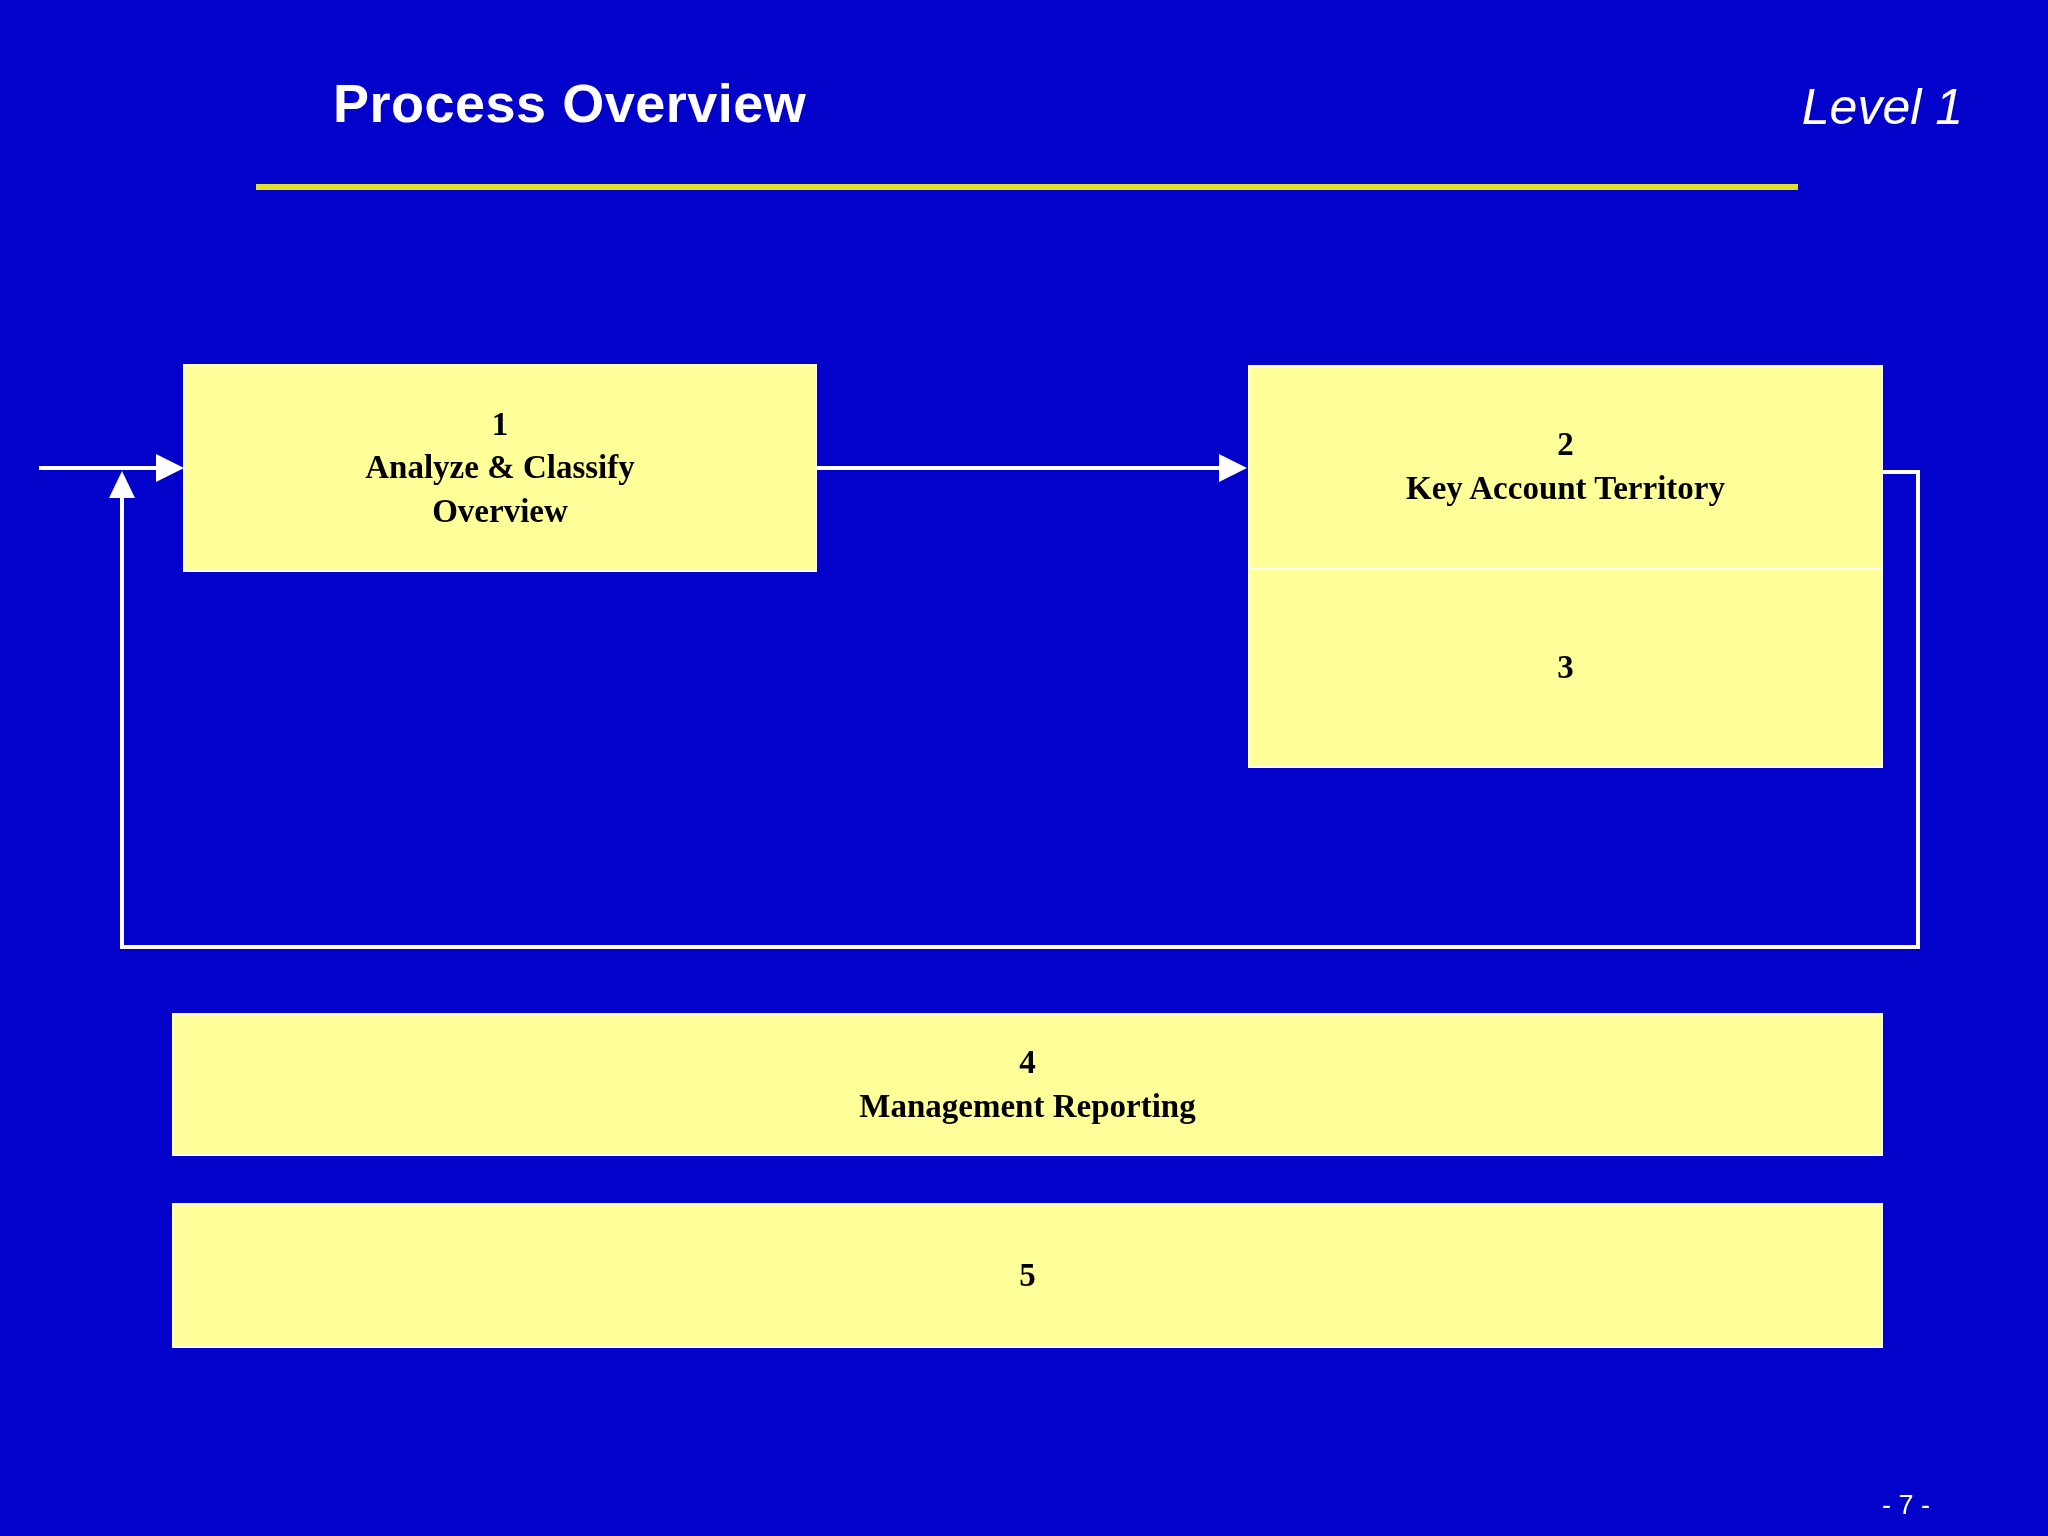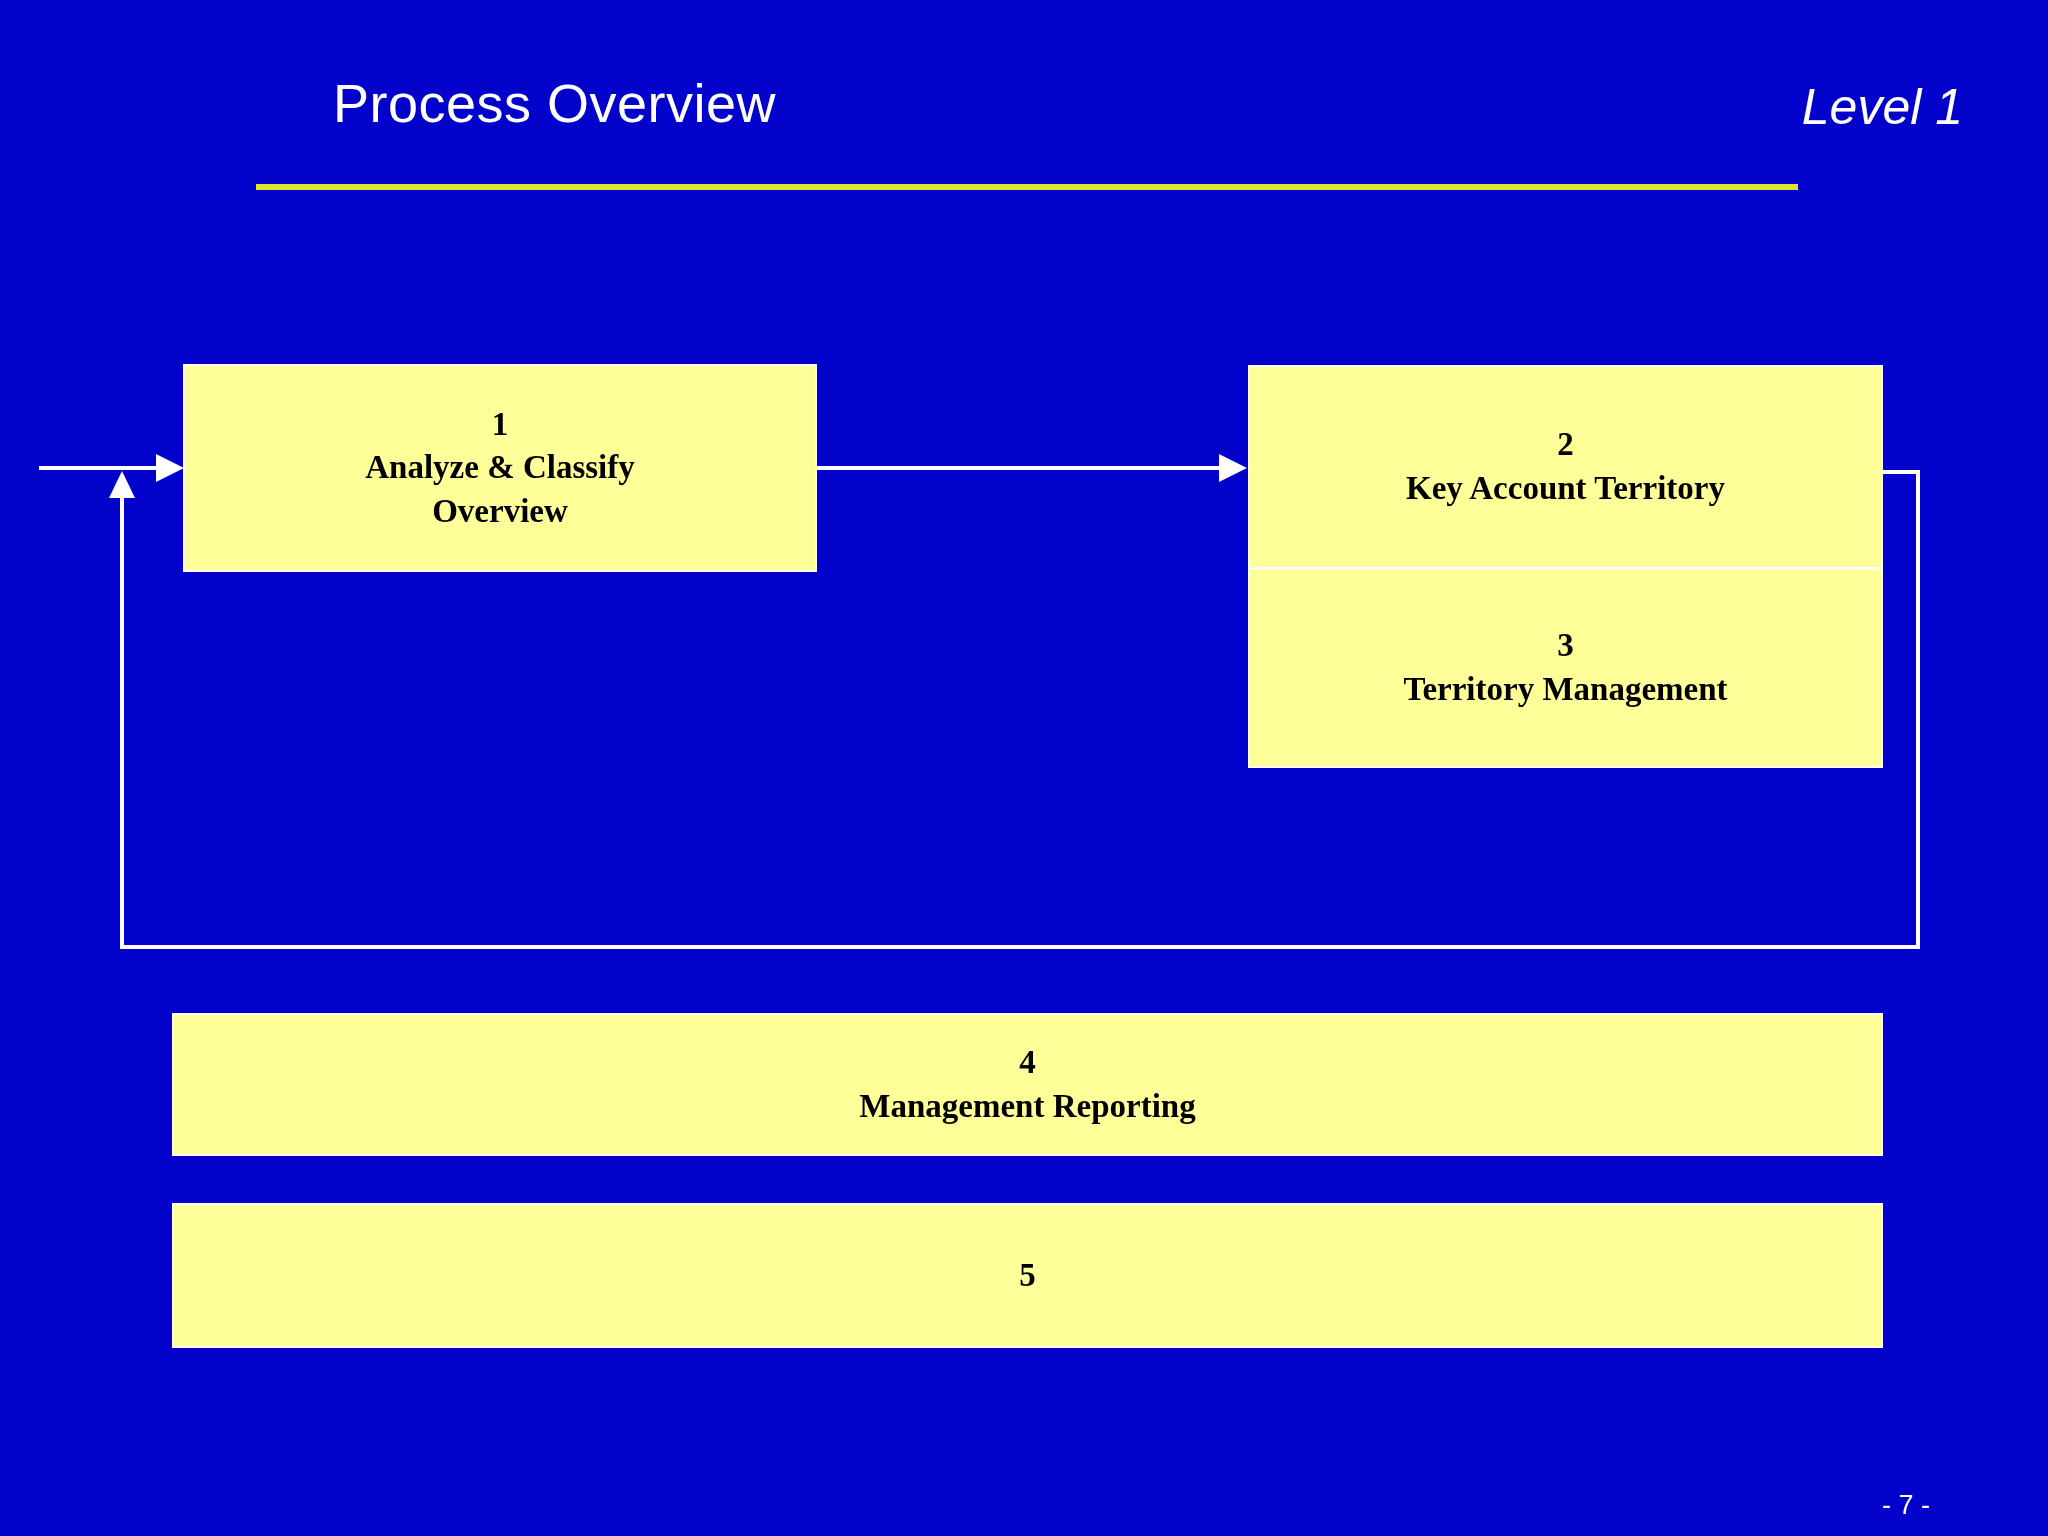--- a/index.html
+++ b/index.html
@@ -8,20 +8,21 @@
     width:2048px;height:1536px;
     background:var(--background,#0202CA);
     overflow:hidden;
     font-family:"Liberation Sans",sans-serif;
   }
   .title{
     position:absolute;left:333px;top:74px;
     font-size:54px;line-height:1.1;
     color:var(--heading-text,#FFFFFF);
     letter-spacing:0.5px;
+    font-weight:bold;
   }
   .level{
     position:absolute;right:85px;top:80px;
     font-size:50px;line-height:1.1;
     color:var(--heading-text,#FFFFFF);
     font-style:italic;
   }
   .underline{
     position:absolute;left:256px;top:184px;
     width:1542px;height:6px;
@@ -116,21 +117,20 @@
   <div class="ah" id="ah-12"></div>
 
   <div id="box23">
     <div class="cell cell-top">
       <span>2</span>
       <span>Key Account Territory</span>
     </div>
     <div class="cell-divider"></div>
     <div class="cell cell-bottom">
       <span>3</span>
-      <span>Territory Management</span>
     </div>
   </div>
 
   <div class="fline" id="loop-stub"></div>
   <div class="fline" id="loop-right"></div>
   <div class="fline" id="loop-bottom"></div>
   <div class="fline" id="loop-left"></div>
   <div class="ah" id="ah-up"></div>
 
   <div class="pbox" id="box4">

